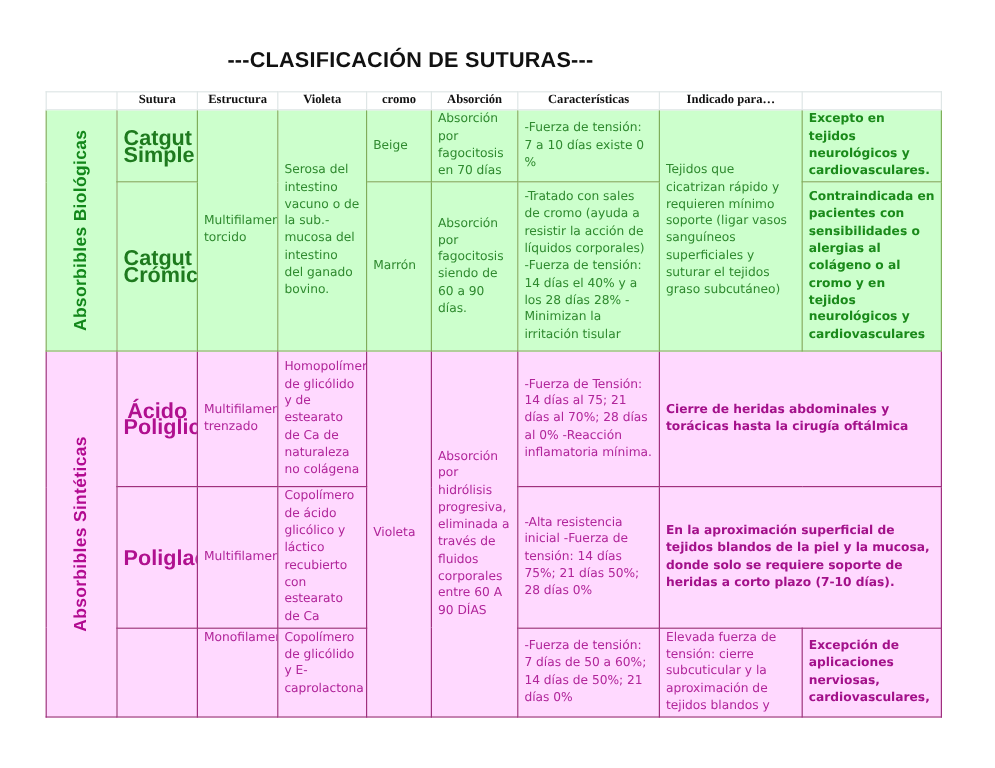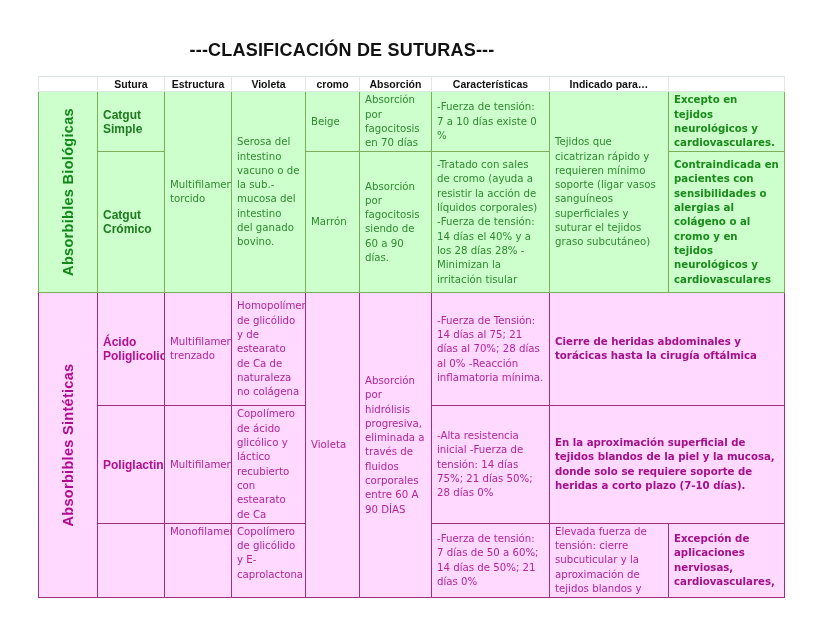--- a/index.html
+++ b/index.html
@@ -1,23 +1,23 @@
 <!DOCTYPE html>
 <html><head>
 <meta charset="utf-8">
 <style>
   html, body { margin:0; padding:0; background:#ffffff; }
   body { width:829px; height:640px; position:relative; overflow:hidden; font-family:"Liberation Sans", sans-serif; }
   .title { position:absolute; left:0; top:40px; width:684px; text-align:center; font-family:"Liberation Sans", sans-serif; font-weight:bold; font-size:18px; color:#111; letter-spacing:0.2px; }
   table { position:absolute; left:38px; top:76px; border-collapse:collapse; table-layout:fixed; width:746px; }
   td, th { padding:1px 5px; vertical-align:middle; font-family:"DejaVu Sans", sans-serif; font-size:10.2px; line-height:14.3px; overflow:hidden; }
-  th { background:#ffffff; border:1px solid #dfe6e6; font-family:Liberation Sans, sans-serif; font-weight:bold; font-size:10.5px; color:#111; height:13px; text-align:center; padding:0 4px; }
+  th { background:#ffffff; border:1px solid #dfe6e6; font-family:Liberation Serif, serif; font-weight:bold; font-size:10.5px; color:#111; height:13px; text-align:center; padding:0 4px; }
   .g td { background:#ccffcc; border:1px solid #7fae5a; color:#2f8a2f; }
   .p td { background:#ffd9ff; border:1px solid #a0307e; color:#b1259a; }
-  .sut { font-family:"Liberation Sans", sans-serif; font-weight:bold; font-size:12px; line-height:14px; }
+  .sut { text-align:center; font-family:"Liberation Sans", sans-serif; font-weight:bold; font-size:18px; line-height:14px; }
   .g .sut { color:#1e7a1e; }
   .p .sut { color:#b0108f; }
   .bold { font-weight:bold; }
   .g .bold { color:#1a8a1a; }
   .p .bold { color:#a3108a; }
   .vert { position:relative; padding:0; }
   .vert span { position:absolute; left:50%; top:50%; transform:translate(-50%,-50%) rotate(-90deg); white-space:nowrap; font-family:"Liberation Sans", sans-serif; font-weight:900; font-size:14.5px; letter-spacing:0.3px; }
   .g .vert span { color:#12871a; }
   .p .vert span { color:#b20a90; }
   .top { vertical-align:top; }

